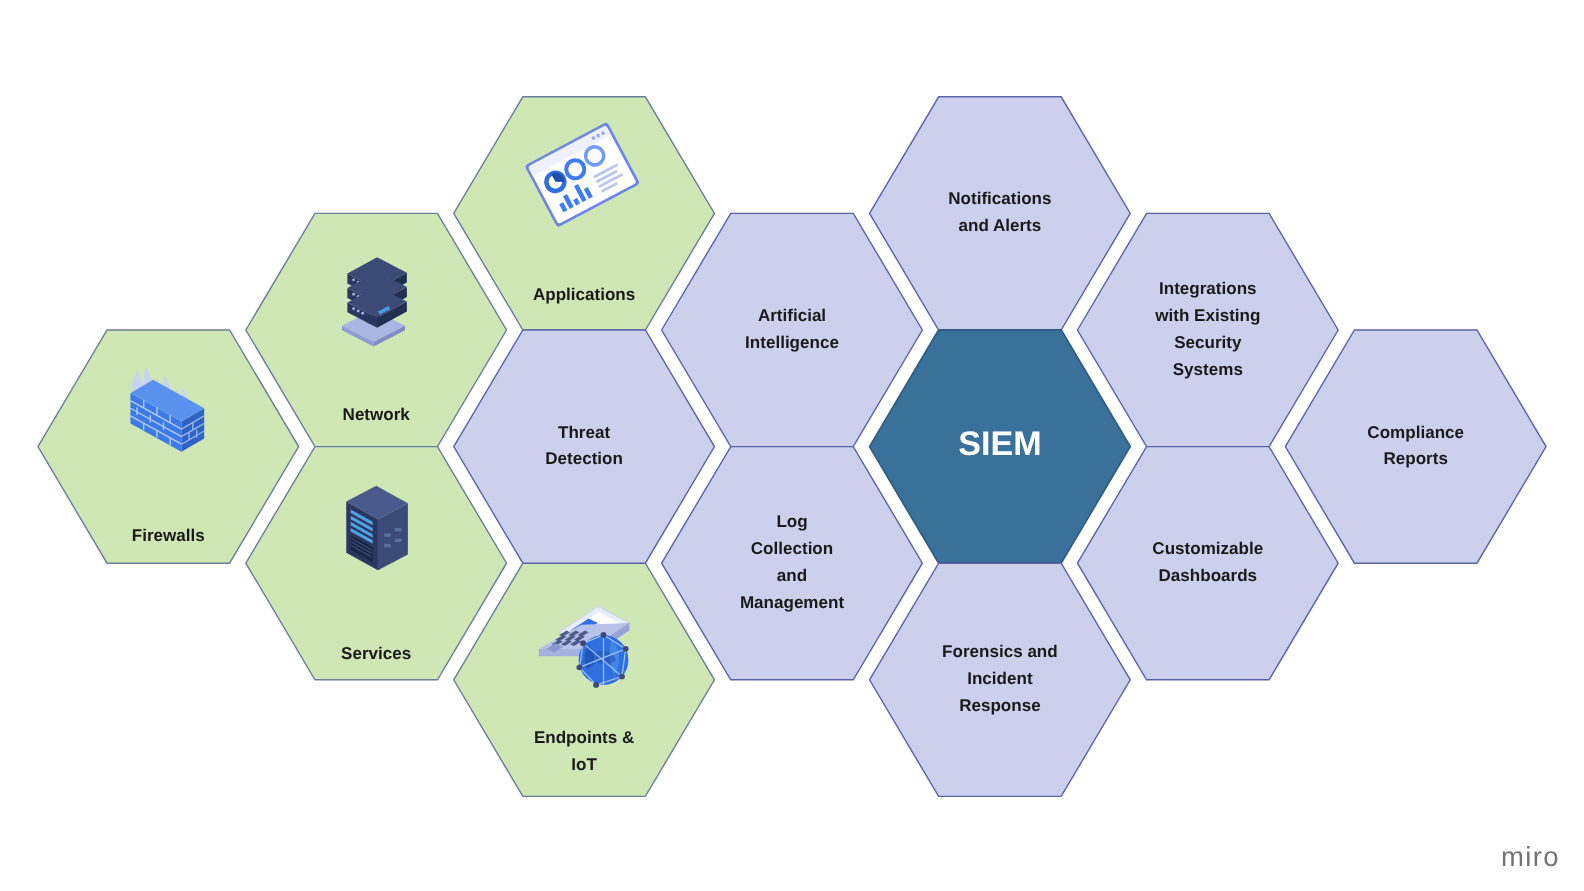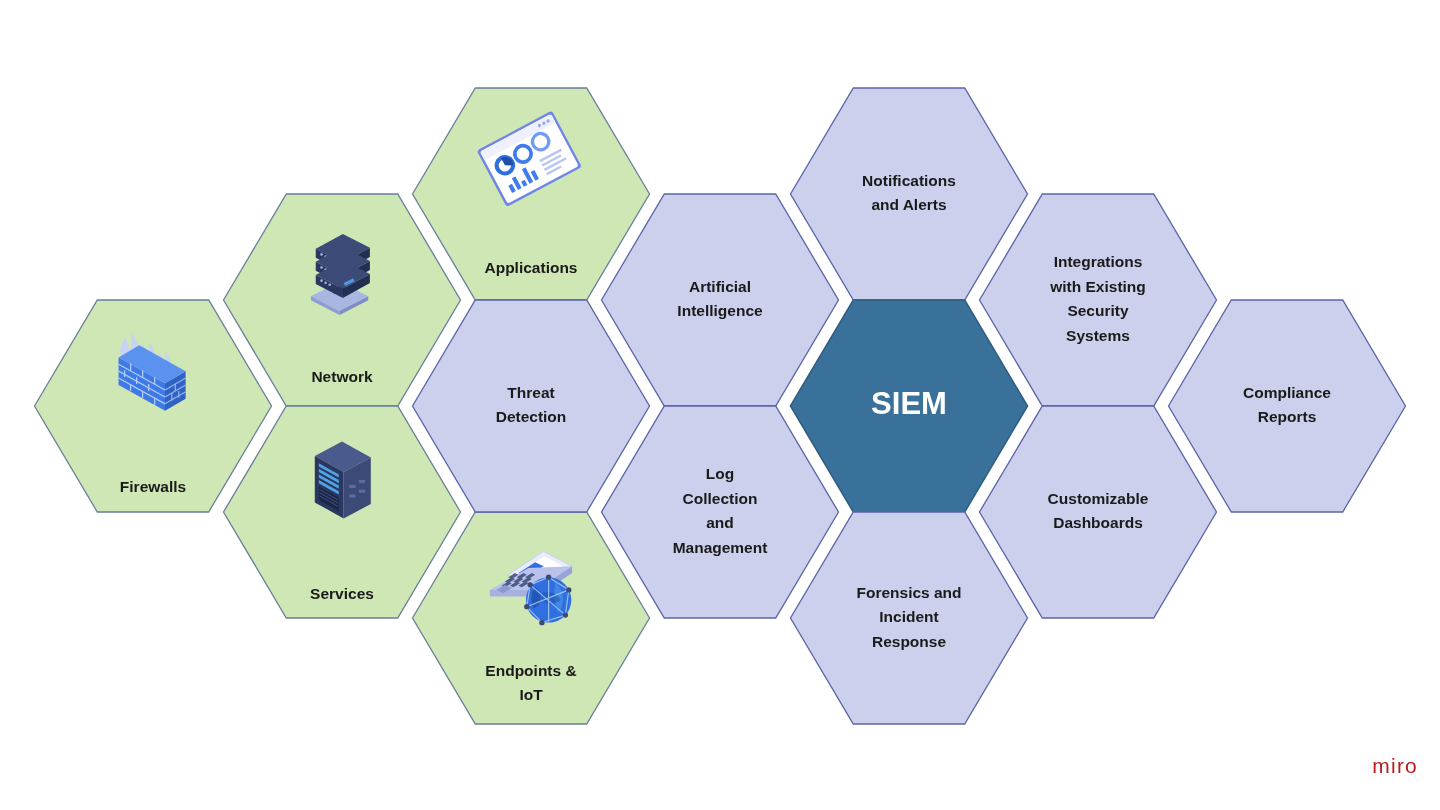--- a/index.html
+++ b/index.html
@@ -20,25 +20,25 @@
     dominant-baseline:middle;
     white-space:pre;
   }
   .hex-label.center{
     font-size:31px;
     fill:#ffffff;
     font-weight:bold;
   }
   .watermark{
     position:absolute;
-    right:22px;bottom:32px;
+    right:22px;bottom:16px;
     font-family:"Liberation Sans", sans-serif;
-    font-size:21px;
+    font-size:25px;
     letter-spacing:1.2px;
-    color:#b91c1c;
+    color:#737373;
   }
 </style>
 </head>
 <body>
 
 <div id="stage">
 
   <svg id="hexgrid" viewBox="0 0 1440 810">
     <defs>
 

